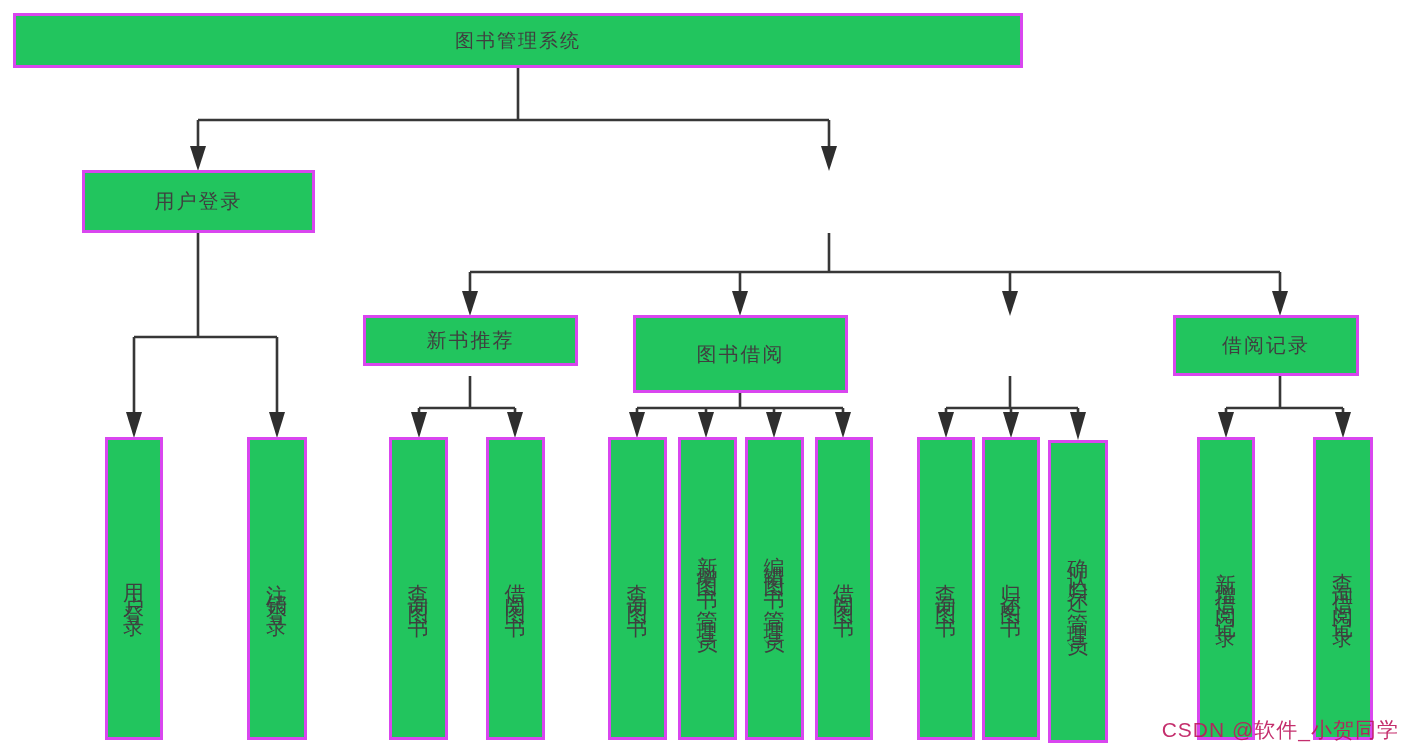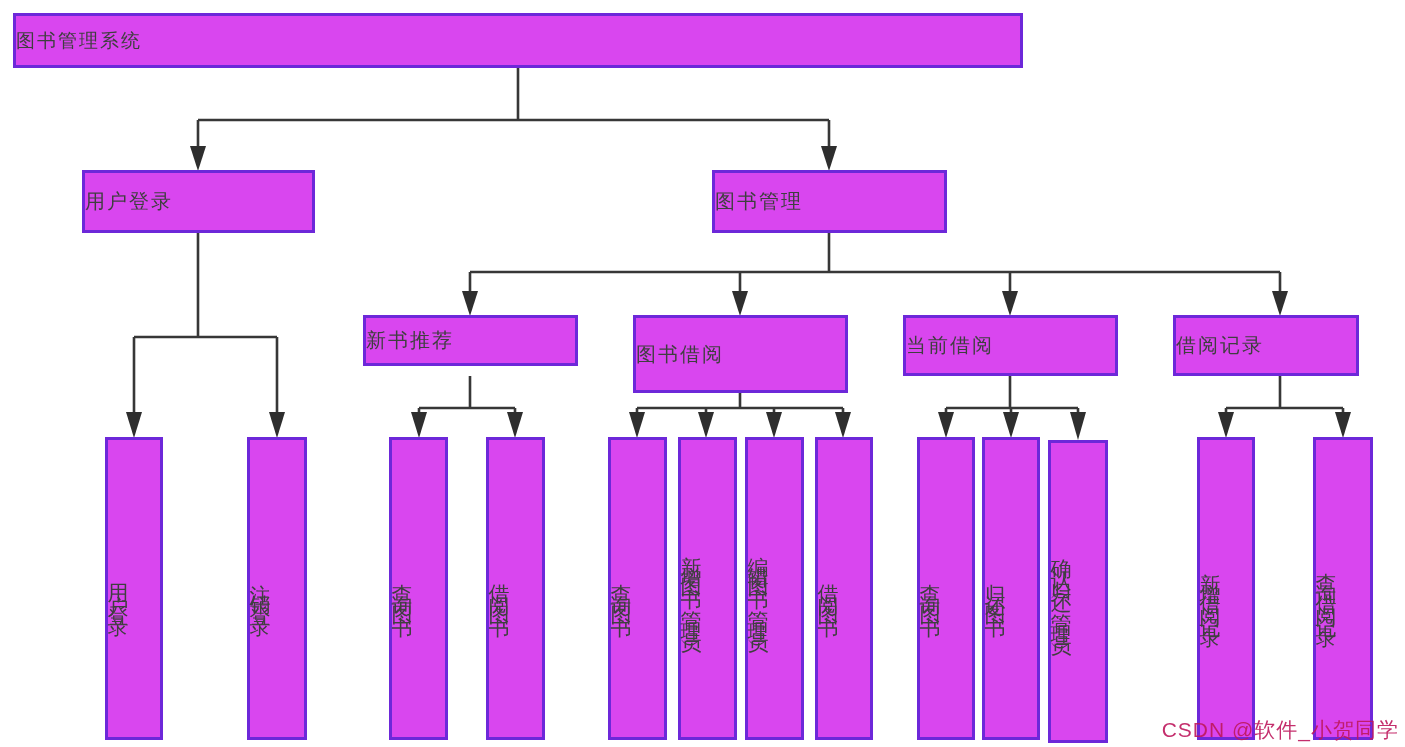--- a/index.html
+++ b/index.html
@@ -2,22 +2,22 @@
 <html><head>
 <meta charset="utf-8">
 <style>
   html,body{margin:0;padding:0;background:#ffffff;}
   .canvas{
     position:relative;width:1405px;height:747px;background:#ffffff;
     font-family:"Liberation Sans","DejaVu Sans",sans-serif;overflow:hidden;
   }
   .node{
     position:absolute;box-sizing:border-box;
-    border:3px solid #6d28d9;background:#d946ef;color:#3f3f3f;
-    display:flex;align-items:center;justify-content:flex-start;
+    border:3px solid #d946ef;background:#22c55e;color:#3f3f3f;
+    display:flex;align-items:center;justify-content:center;
   }
   .h-node{font-size:20px;letter-spacing:2px;}
   .root-node{font-size:19px;}
   .leaf .vtext{
     writing-mode:vertical-rl;
     font-size:21px;letter-spacing:11px;line-height:1;
     color:#3f3f3f;
   }
   svg.connectors{
     position:absolute;left:0;top:0;pointer-events:none;
@@ -71,32 +71,26 @@
     <polygon class="tip" points="1335,412 1351,412 1343,438"></polygon>
   </svg>
 
   <div class="node h-node root-node" style="left:13px;top:13px;width:1010px;height:55px;">
     <span>图书管理系统</span>
   </div>
 
   <div class="node h-node" style="left:82px;top:170px;width:233px;height:63px;">
     <span>用户登录</span>
   </div>
-  <div class="node h-node" style="left:712px;top:170px;width:235px;height:63px;">
-    <span>图书管理</span>
-  </div>
 
   <div class="node h-node" style="left:363px;top:315px;width:215px;height:51px;">
     <span>新书推荐</span>
   </div>
   <div class="node h-node" style="left:633px;top:315px;width:215px;height:78px;">
     <span>图书借阅</span>
-  </div>
-  <div class="node h-node" style="left:903px;top:315px;width:215px;height:61px;">
-    <span>当前借阅</span>
   </div>
   <div class="node h-node" style="left:1173px;top:315px;width:186px;height:61px;">
     <span>借阅记录</span>
   </div>
 
   <div class="node leaf" style="left:105px;top:437px;width:58px;height:303px;">
     <span class="vtext">用户登录</span>
   </div>
   <div class="node leaf" style="left:247px;top:437px;width:60px;height:303px;">
     <span class="vtext">注销登录</span>

